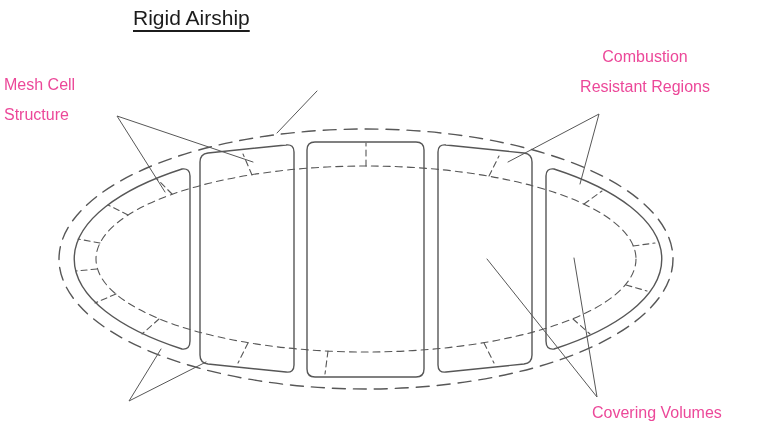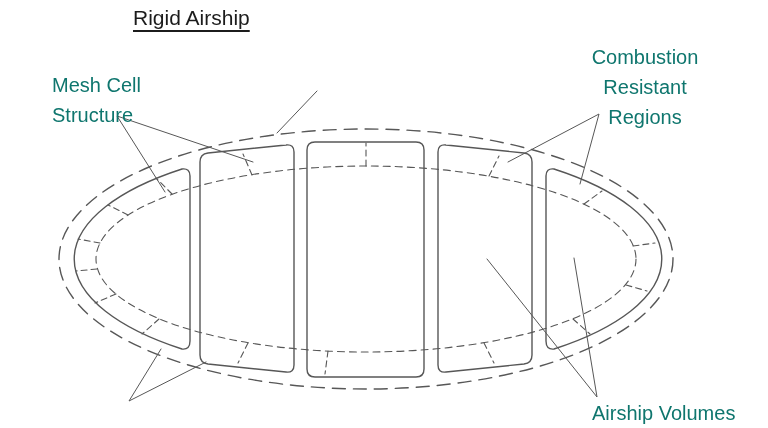--- a/index.html
+++ b/index.html
@@ -7,35 +7,35 @@
     position:relative;
     width:768px;height:428px;
     background:#ffffff;
     font-family:"Liberation Sans", sans-serif;
     color:#1c1c1c;
     overflow:hidden;
   }
   .canvas svg{position:absolute;left:0;top:0;}
   .lbl{
     position:absolute;
-    font-size:20px;
+    font-size:16px;
     line-height:30px;
-    color:#0f766e;
+    color:#ec4899;
     white-space:nowrap;
   }
   .lbl.wrap{white-space:normal;}
   .title{
     position:absolute;
     left:133px;top:6px;
     font-size:21px;
     text-decoration:underline;
     text-underline-offset:5px;
     text-decoration-thickness:1.5px;
   }
-  .lbl-mesh{left:4px;top:70px;width:112px;margin-left:48px;}
+  .lbl-mesh{left:4px;top:70px;width:112px;}
   .lbl-hull{left:320px;top:73px;}
   .lbl-combustion{left:572px;top:42px;width:146px;text-align:center;}
   .lbl-gas{left:34px;top:393px;}
   .lbl-central{left:592px;top:398px;}
 </style>
 </head>
 <body>
 
 <div class="canvas">
 
@@ -84,15 +84,15 @@
   </svg>
 
   <div class="title">Rigid Airship</div>
 
   <div class="lbl wrap lbl-mesh">Mesh Cell Structure</div>
 
 
   <div class="lbl wrap lbl-combustion">Combustion Resistant Regions</div>
 
 
-  <div class="lbl lbl-central">Airship Volumes</div>
+  <div class="lbl lbl-central">Covering Volumes</div>
 
 </div>
 
 </body></html>

